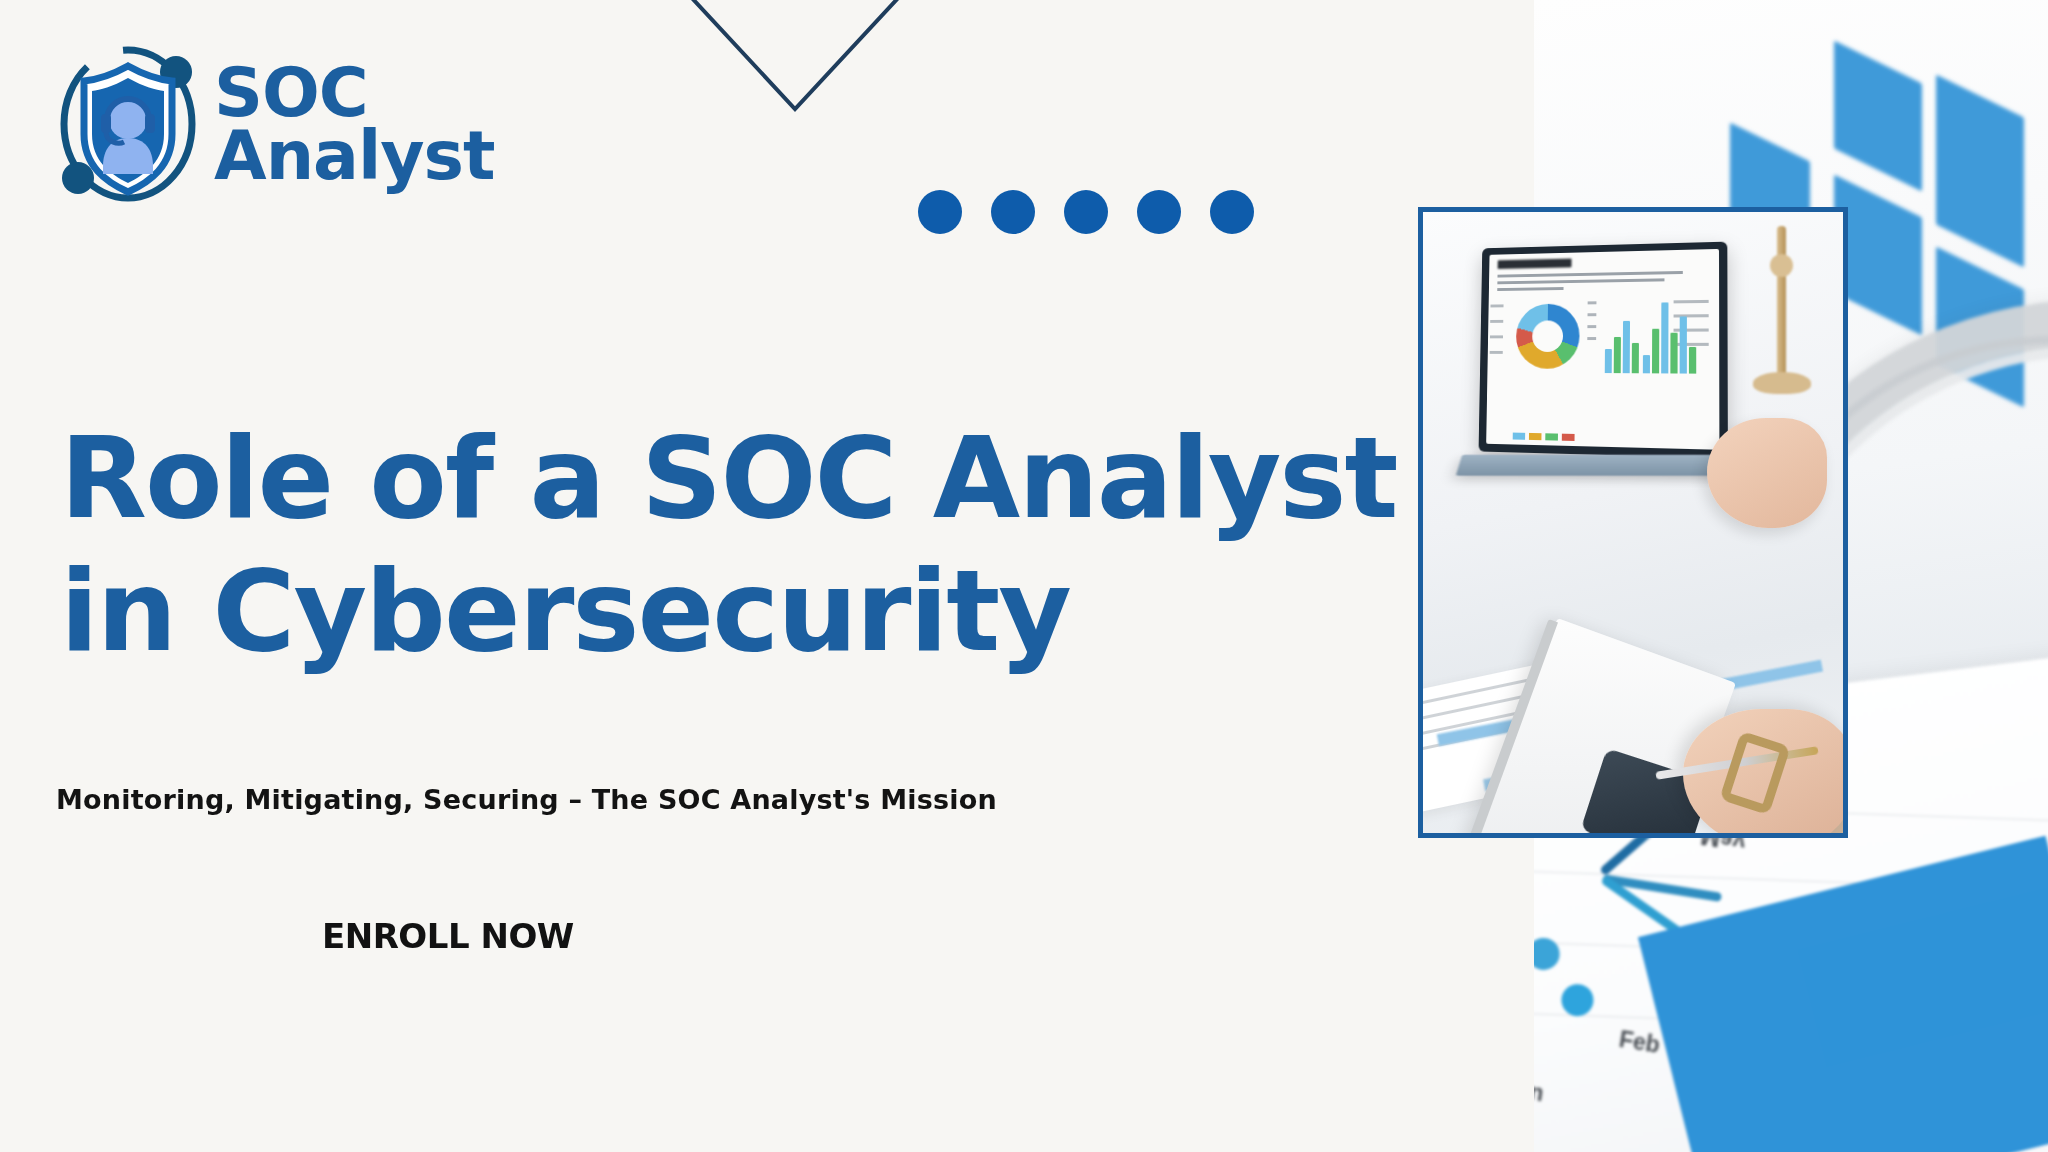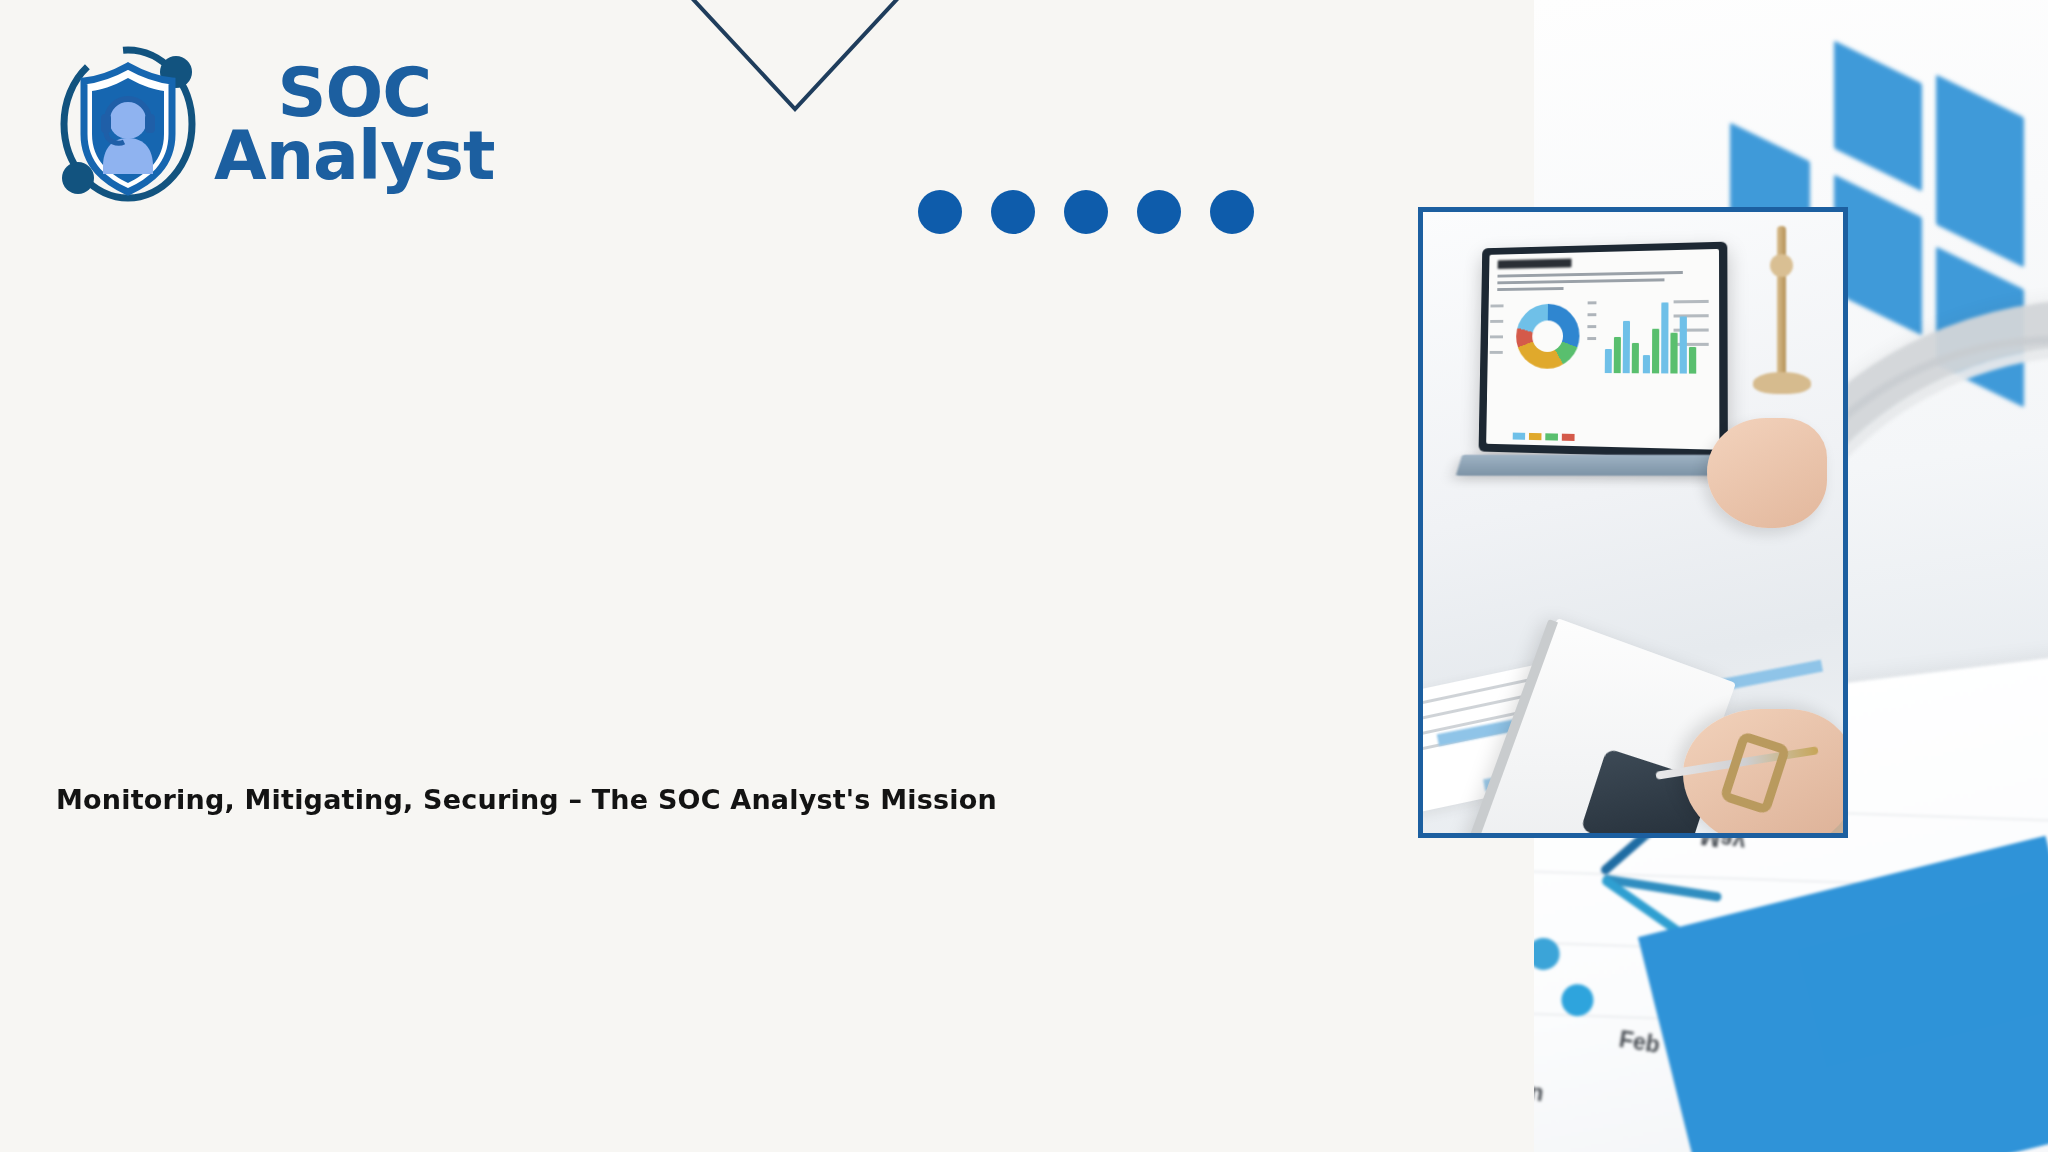--- a/index.html
+++ b/index.html
@@ -255,21 +255,21 @@
     filter: blur(.6px);
   }
   .ph-doc1 i { display:block; height:3px; background:#cfd3d7; margin:12px 16px; }
   .ph-blue1 { position:absolute; left:14px; bottom:96px; width:96px; height:12px; background:#8fc4e8; transform: rotate(-11deg); filter: blur(.8px);}
   .ph-blue2 { position:absolute; left:60px; bottom:54px; width:130px; height:12px; background:#9fcdec; transform: rotate(-11deg); filter: blur(.8px);}
   .ph-blue3 { position:absolute; right:20px; bottom:150px; width:120px; height:12px; background:#8fc4e8; transform: rotate(-11deg); filter: blur(.8px);}
 
   
   .logo { position: absolute; left: 48px; top: 42px; display: flex; align-items: center; gap: 6px;}
   .logo-mark { width: 160px; height: 165px; flex: 0 0 auto; }
-  .logo-text { line-height: .92; text-align: center; }
+  .logo-text { line-height: .92; }
   .logo-text .l1, .logo-text .l2 {
     font-family: "DejaVu Sans", sans-serif;
     font-weight: 700;
     color: #1c5fa0;
     letter-spacing: -1px;
   }
   .logo-text .l1 { font-size: 68px; }
   .logo-text .l2 { font-size: 68px; }
 
   
@@ -507,18 +507,23 @@
 
         <path d="M58 90 C58 100, 70 103, 76 100" fill="none" stroke="#1f5fa8" stroke-width="5"></path>
       </svg>
     </span>
     <span class="logo-text">
       <span class="l1">SOC</span><br>
       <span class="l2">Analyst</span>
     </span>
   </div>
 
+  <div class="headline">
+    <span class="ln">Role of a SOC Analyst</span>
+    <span class="ln">in Cybersecurity</span>
+  </div>
 
   <div class="tagline">Monitoring, Mitigating, Securing – The SOC Analyst's Mission</div>
 
+  <button class="cta">ENROLL NOW</button>
 
 
 </div>
 
 </body></html>

